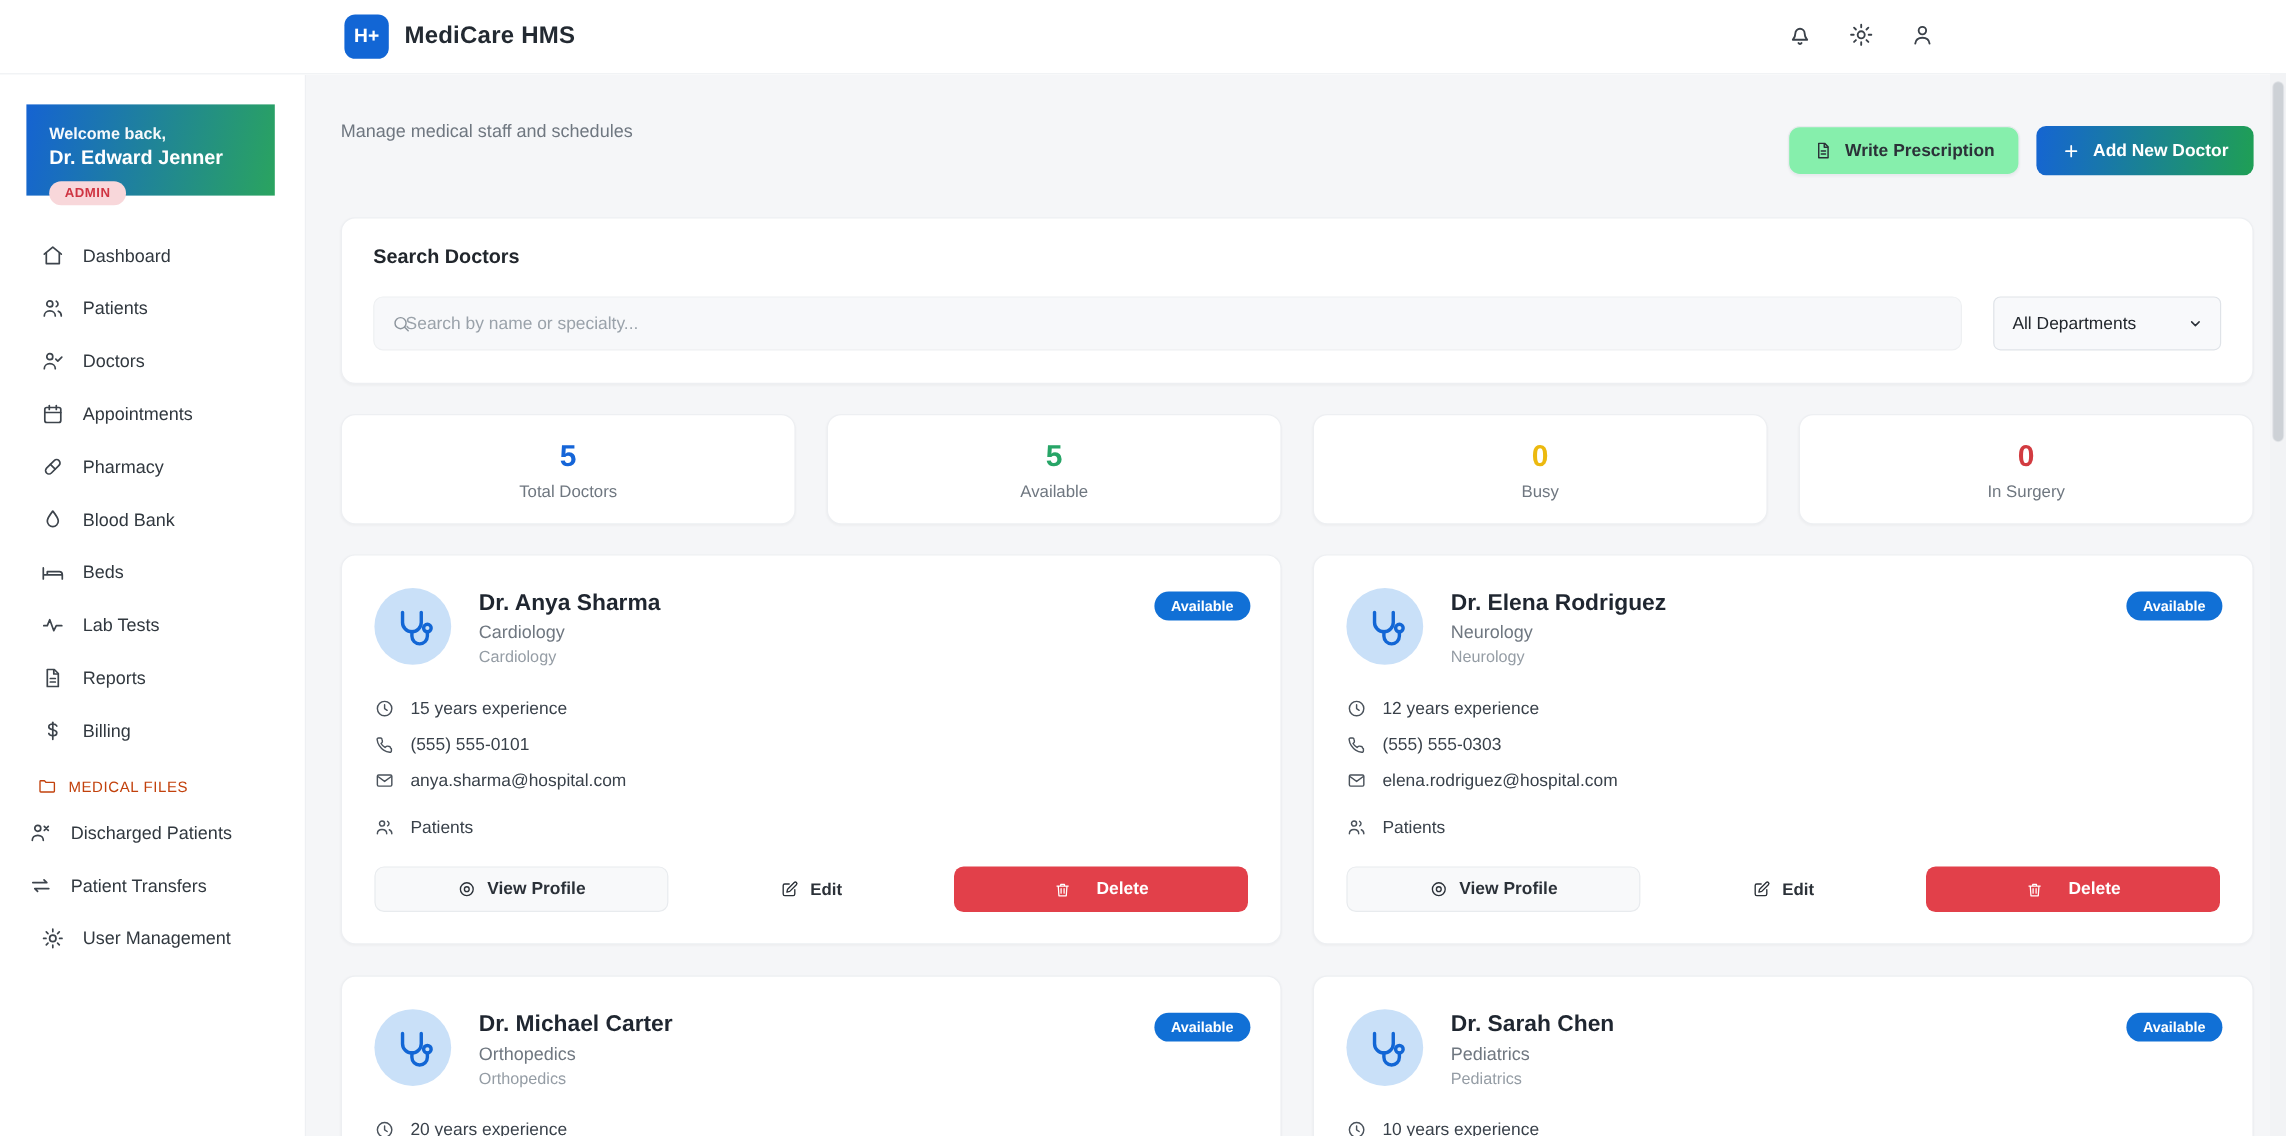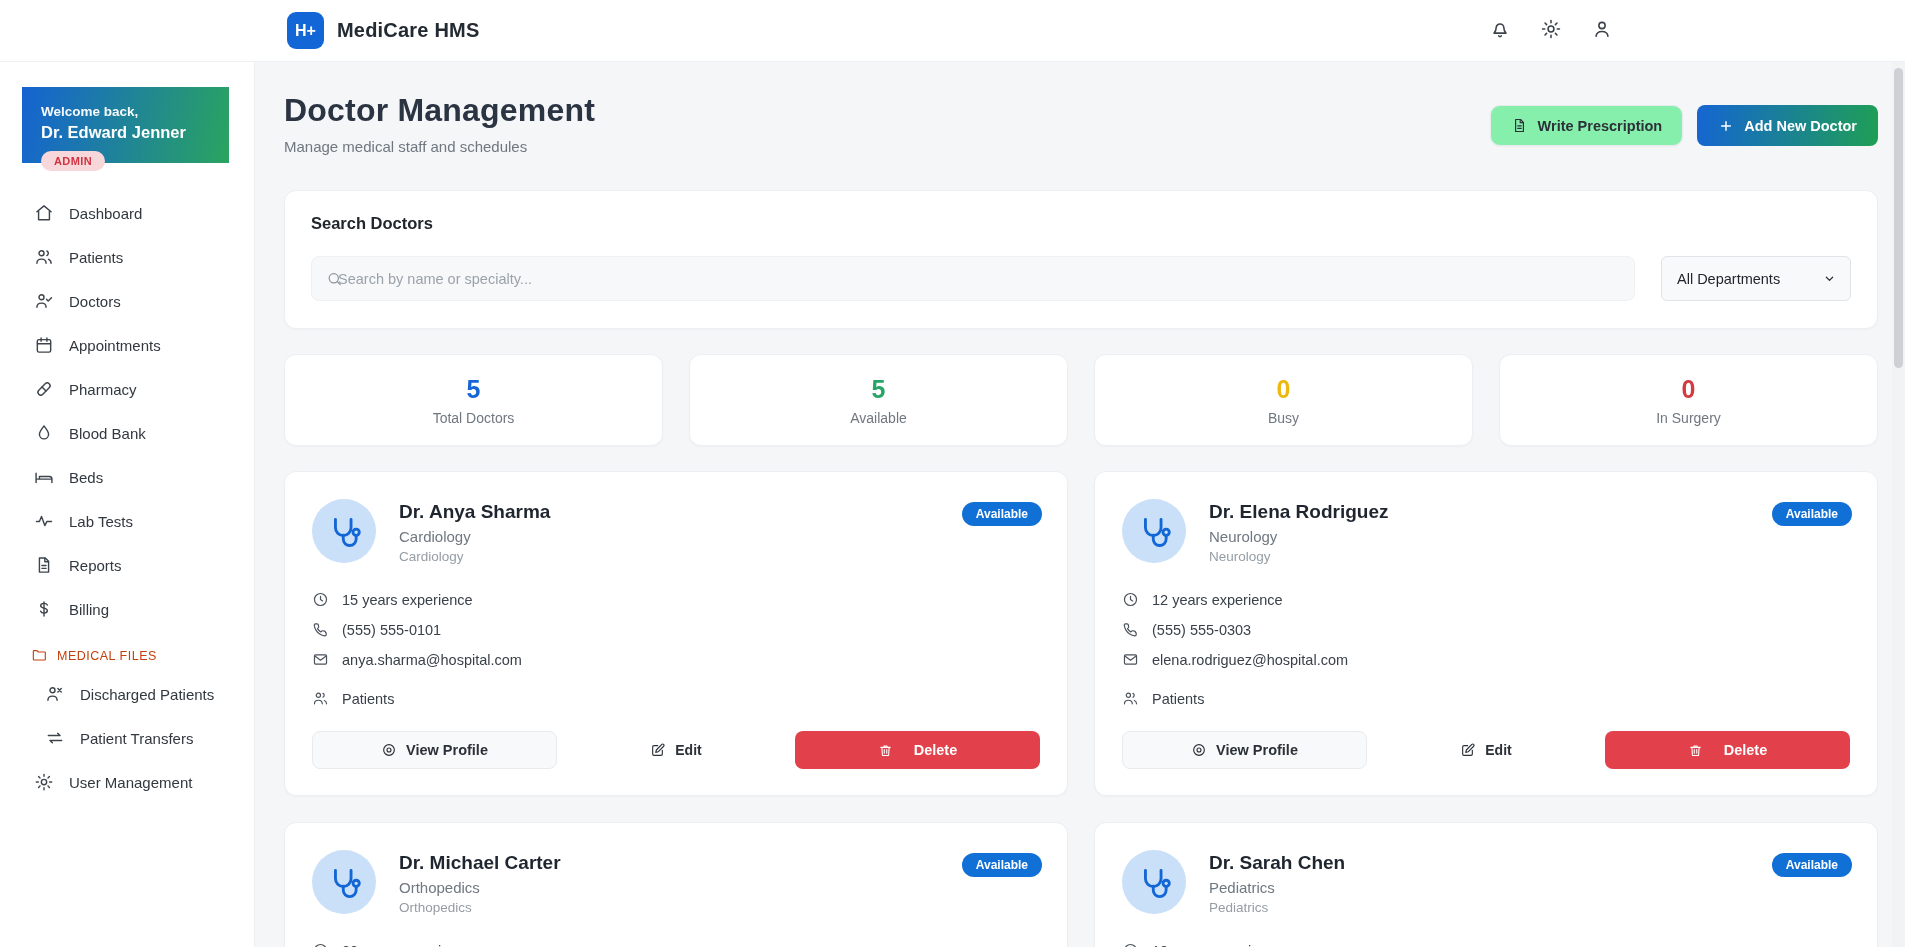--- a/index.html
+++ b/index.html
@@ -50,21 +50,21 @@
   .side-item {
     display:flex; align-items:center; gap:15px; height:44px;
     padding:0 12px 0 34px; color:#31383f; font-size:15px; cursor:pointer;
   }
   .side-item .icon { width:20px; height:20px; color:#3d444c; flex:none; }
   .side-section {
     display:flex; align-items:flex-end; gap:10px; padding:16px 12px 9px 31px;
     color:#c2410c; font-size:12.5px; font-weight:normal; letter-spacing:.5px;
   }
   .side-section .icon { width:16px; height:16px; }
-  .sub .side-item:nth-child(1), .sub .side-item:nth-child(2) { padding-left:45px; }
+  .sub .side-item:nth-child(1), .sub .side-item:nth-child(2) { padding-left:24px; }
 
   
   .main { position:absolute; top:62px; left:255px; right:0; bottom:0; padding:30px 27px 0 29px; }
   .page-head { display:flex; justify-content:space-between; align-items:flex-start; }
   .pg-title { font-size:32px; font-weight:bold; color:#2b3442; letter-spacing:.2px; }
   .pg-sub { margin-top:9px; font-size:15px; color:#6f7780; }
   .head-actions { display:flex; gap:14px; margin-top:13px; }
   .btn-outline {
     display:flex; align-items:center; gap:10px; height:41px; padding:0 20px;
     background:#86efac; border:1px solid #e8ebee; border-radius:10px;
@@ -320,21 +320,20 @@
           </svg>
         </span>
         <span>User Management</span>
       </div>
     </div>
 </aside>
 
 <main class="main">
   <div class="page-head">
     <div>
-      <div class="pg-title">Doctor Management</div>
       <div class="pg-sub">Manage medical staff and schedules</div>
     </div>
     <div class="head-actions">
       <button class="btn-outline">
         <span class="icon">
             <svg viewBox="0 0 24 24" fill="none" stroke="currentColor" stroke-width="1.7" stroke-linecap="round" stroke-linejoin="round">
               <path d="M6.5 3.5h7l4 4v13h-11z"></path>
               <path d="M13 3.8V8h4"></path>
               <path d="M9.5 12.5h5M9.5 16h5"></path>
             </svg>

